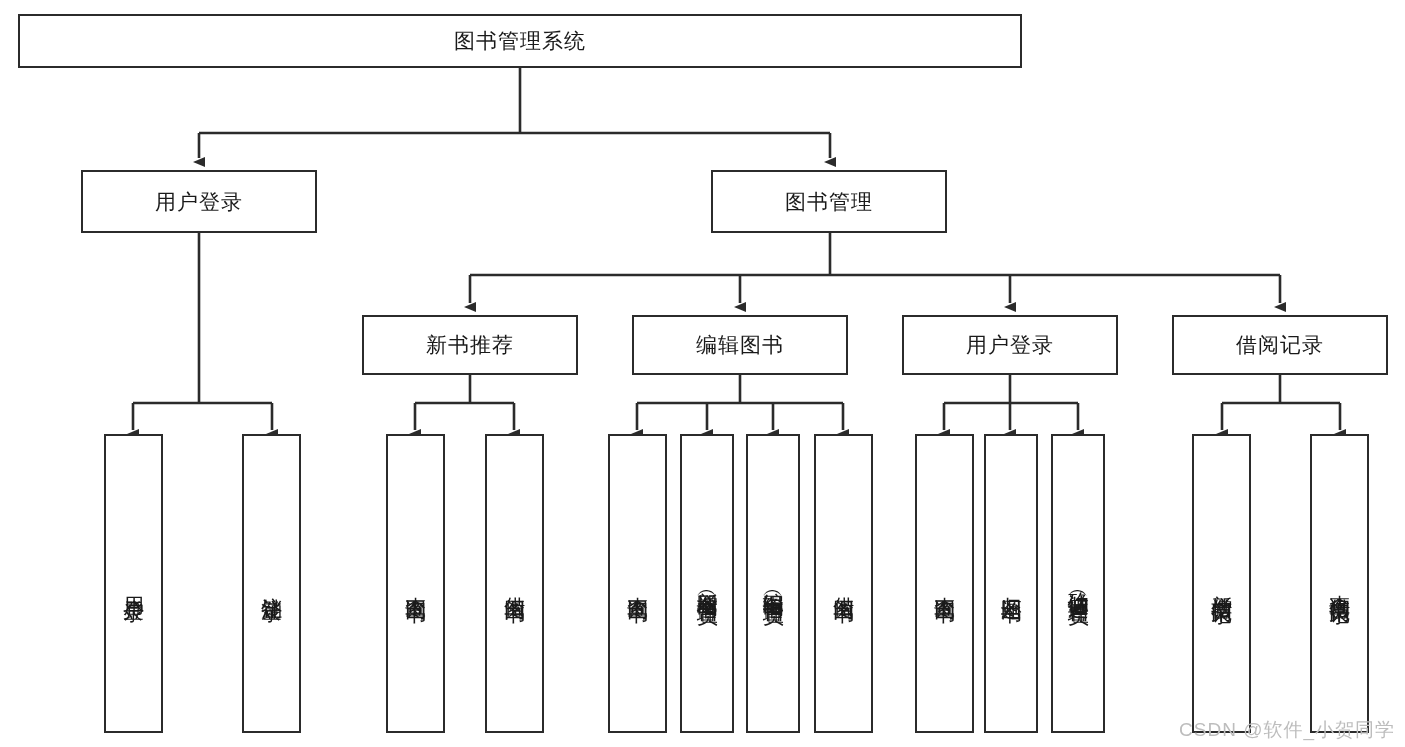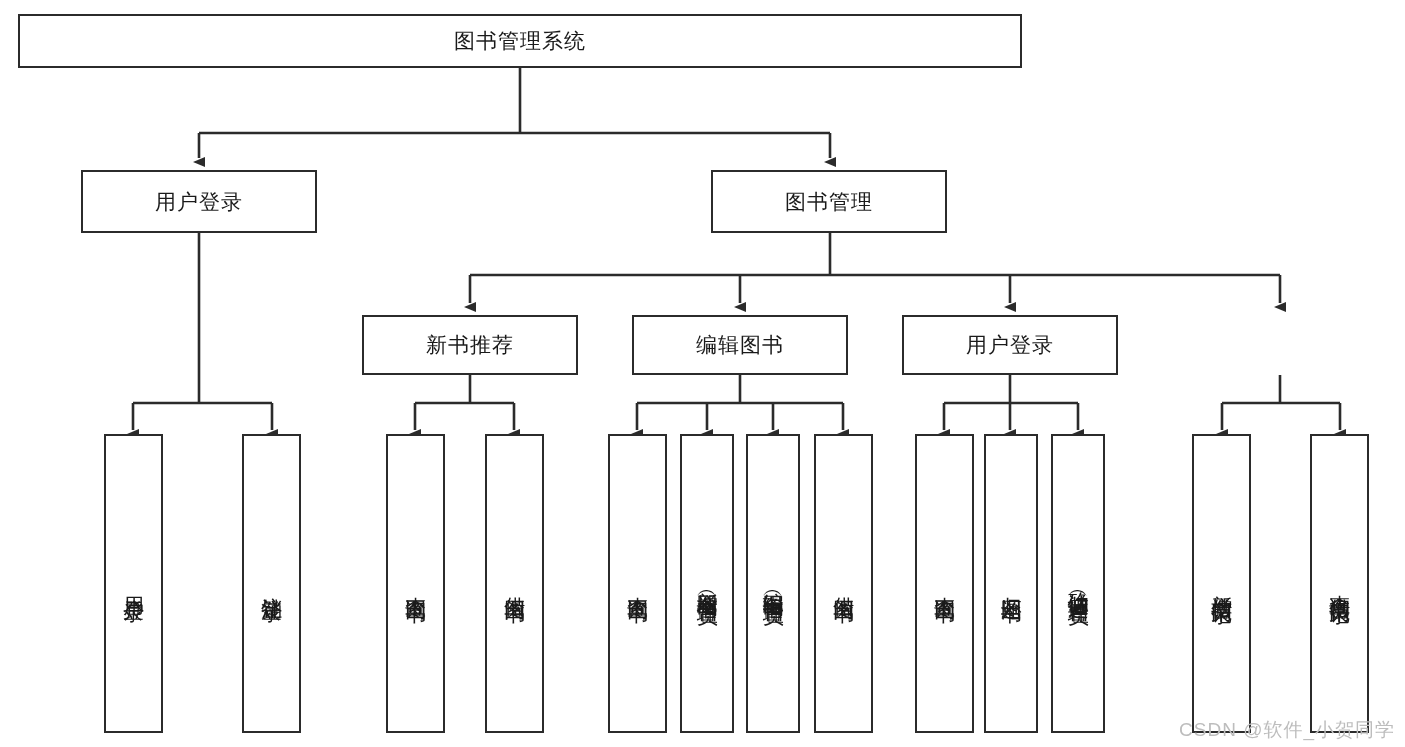--- a/index.html
+++ b/index.html
@@ -133,20 +133,23 @@
 
   <div class="node h" style="left:711px; top:170px; width:236px; height:63px;">
     <span>图书管理</span>
   </div>
   <div class="node h" style="left:632px; top:315px; width:216px; height:60px;">
     <span>编辑图书</span>
   </div>
   <div class="node h" style="left:902px; top:315px; width:216px; height:60px;">
     <span>用户登录</span>
   </div>
+  <div class="node h" style="left:1172px; top:315px; width:216px; height:60px;">
+    <span>借阅记录</span>
+  </div>
 
   <div class="node v" style="left:104px; top:434px; width:59px; height:299px;">
     <span class="vtxt">用户登录</span>
   </div>
   <div class="node v" style="left:242px; top:434px; width:59px; height:299px;">
     <span class="vtxt">注销登录</span>
   </div>
 
   <div class="node v" style="left:386px; top:434px; width:59px; height:299px;">
     <span class="vtxt">查询图书</span>

